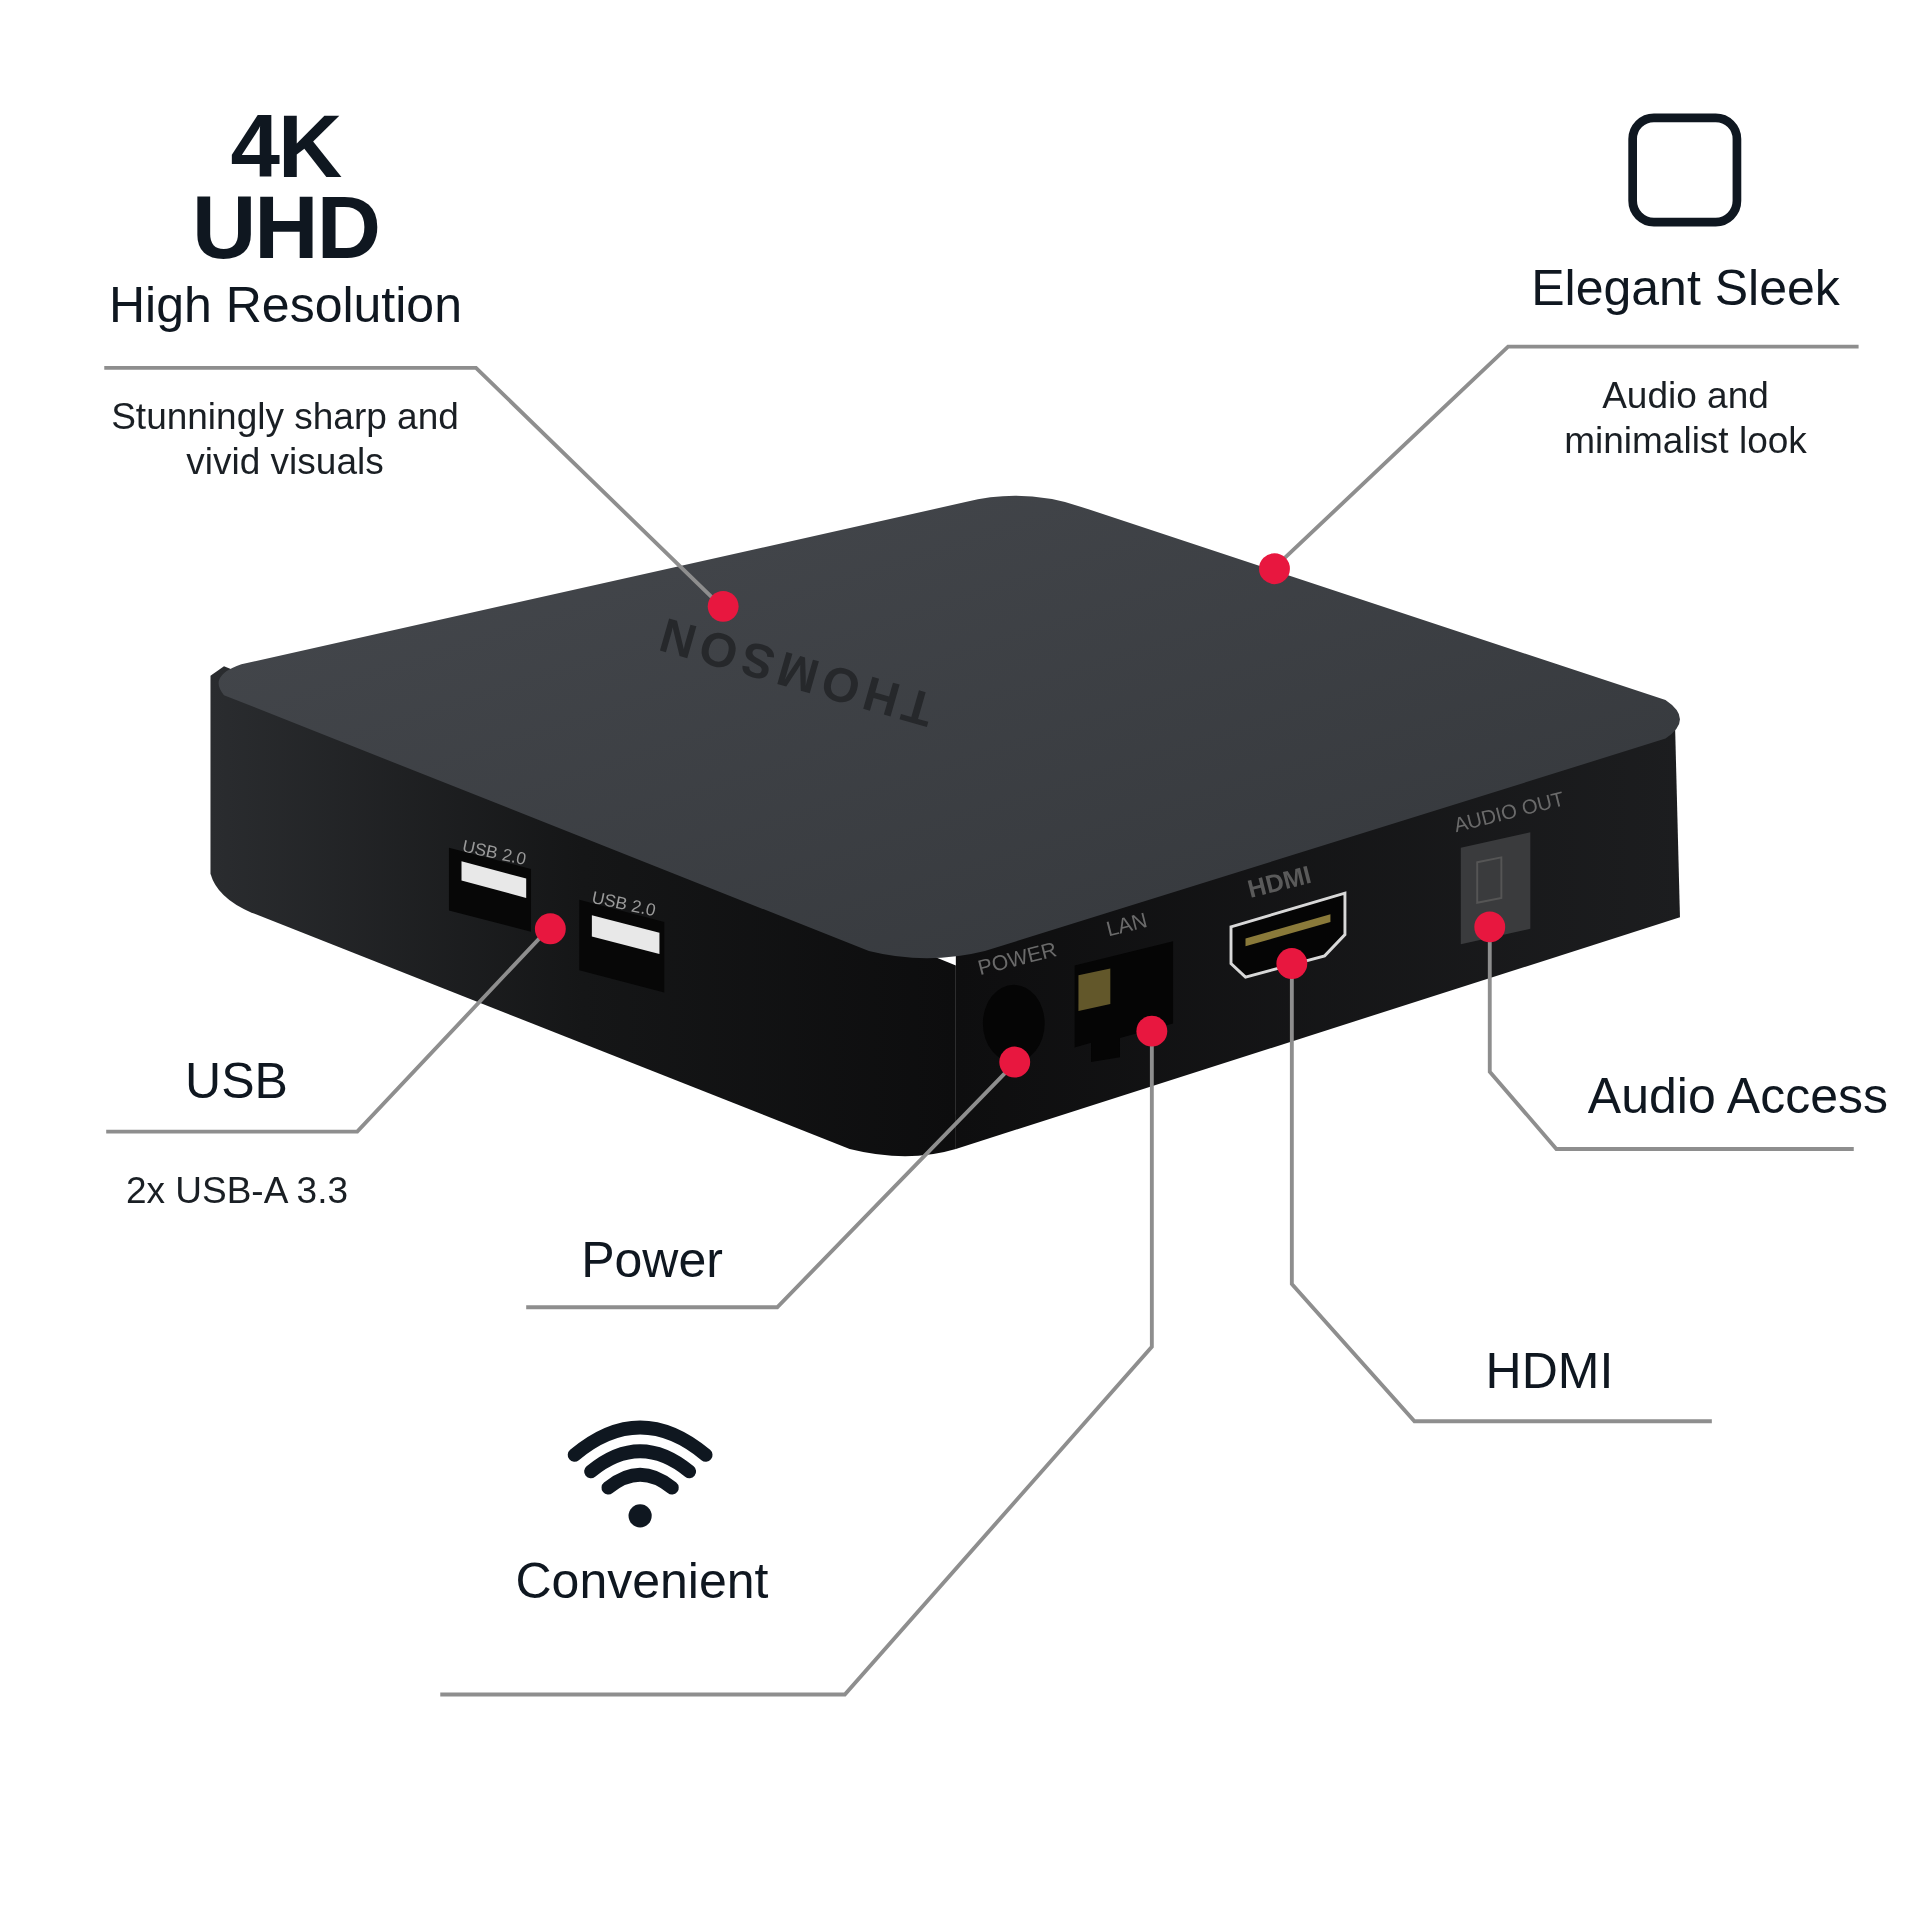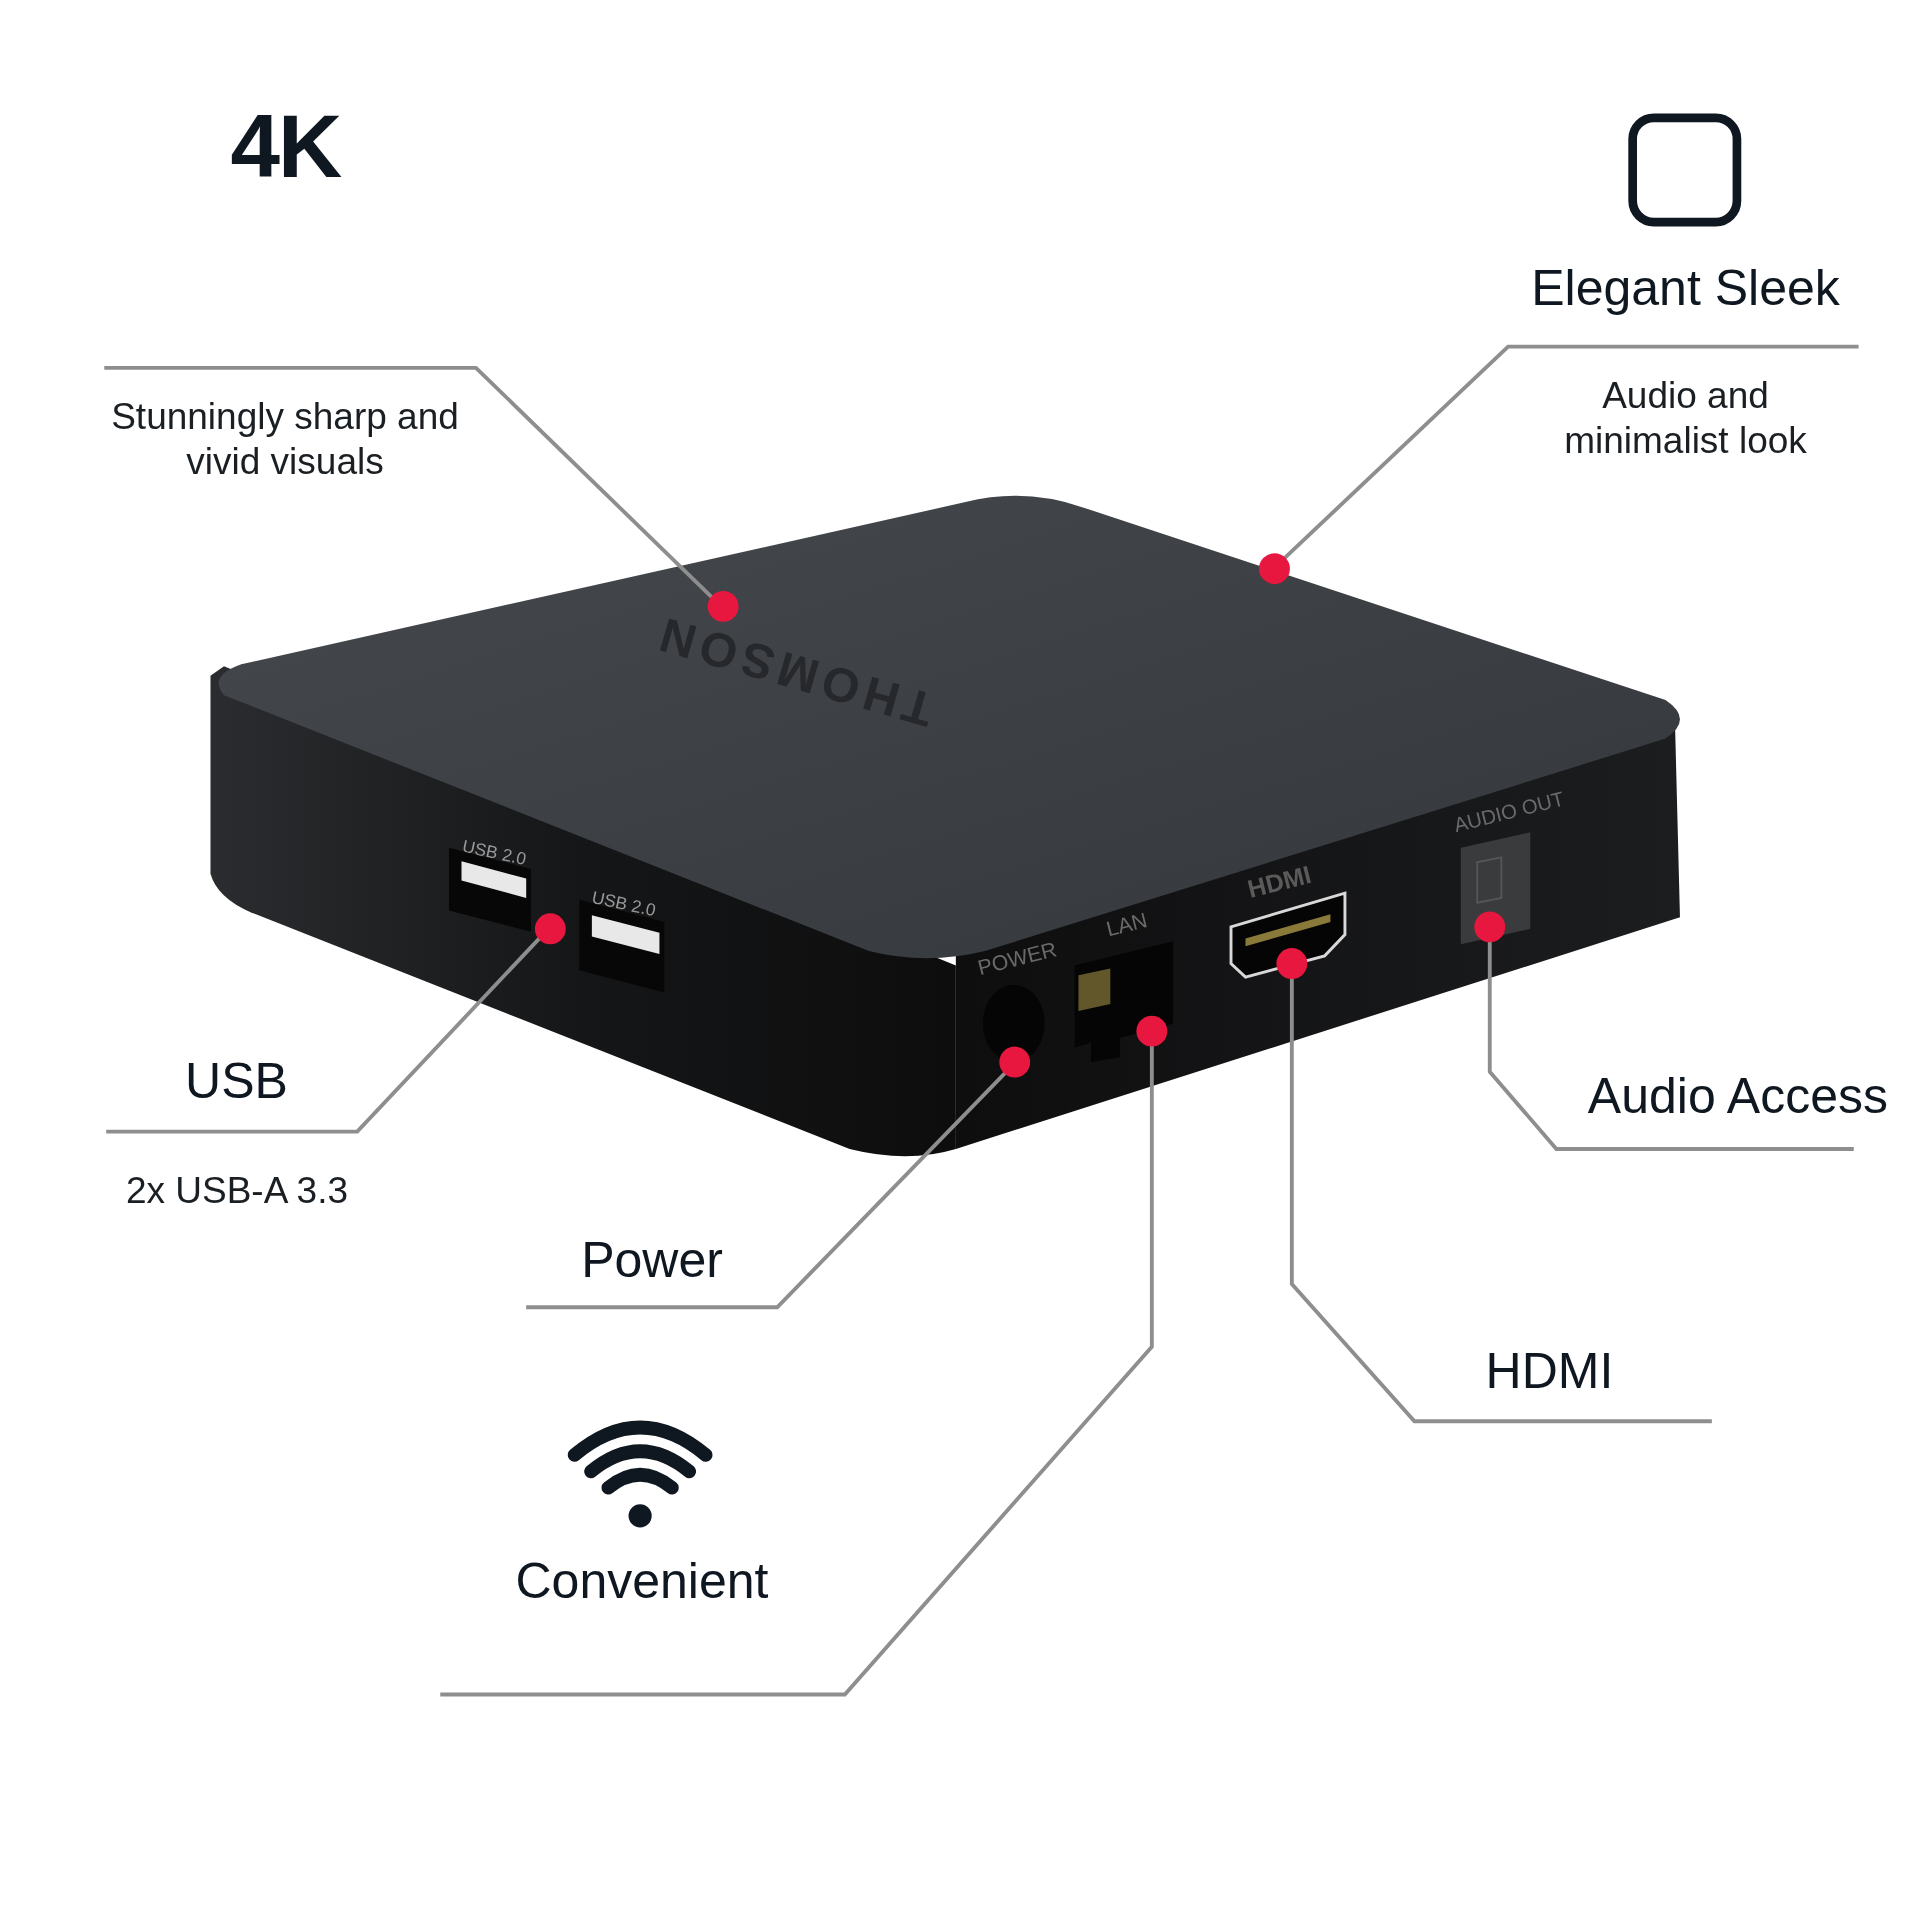--- a/index.html
+++ b/index.html
@@ -105,20 +105,22 @@
   <g fill="none" stroke="#0f1720" stroke-width="14" stroke-linecap="round">
     <path d="M595 1507 Q663 1450 731 1507"></path>
     <path d="M612 1524 Q663 1482 714 1524"></path>
     <path d="M630 1541 Q663 1514 696 1541"></path>
   </g>
   <circle cx="663" cy="1570" r="12" fill="#0f1720"></circle>
 </svg>
 
 <div class="abs center" style="left:97px; top:106px; width:377px;">
   <div class="big-4k">4K</div>
+  <div class="big-4k">UHD</div>
+  <div class="title" style="margin-top:7.7px;">High Resolution</div>
 </div>
 <div class="abs center sub" style="left:87px; top:394px; width:396px;">
   <div>Stunningly sharp and</div>
   <div>vivid visuals</div>
 </div>
 
 <div class="abs center title" style="left:1497px; top:259px; width:377px;">Elegant Sleek</div>
 <div class="abs center sub" style="left:1497px; top:373px; width:377px;">
   <div>Audio and</div>
   <div>minimalist look</div>

